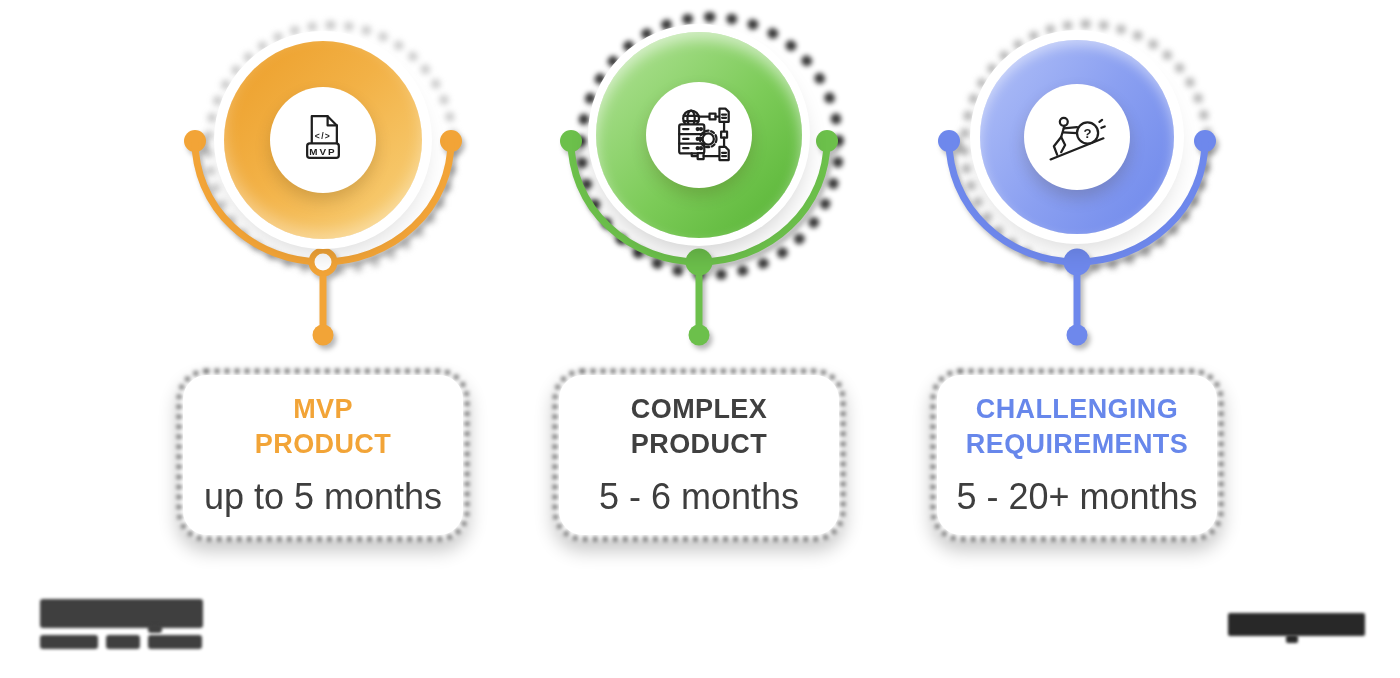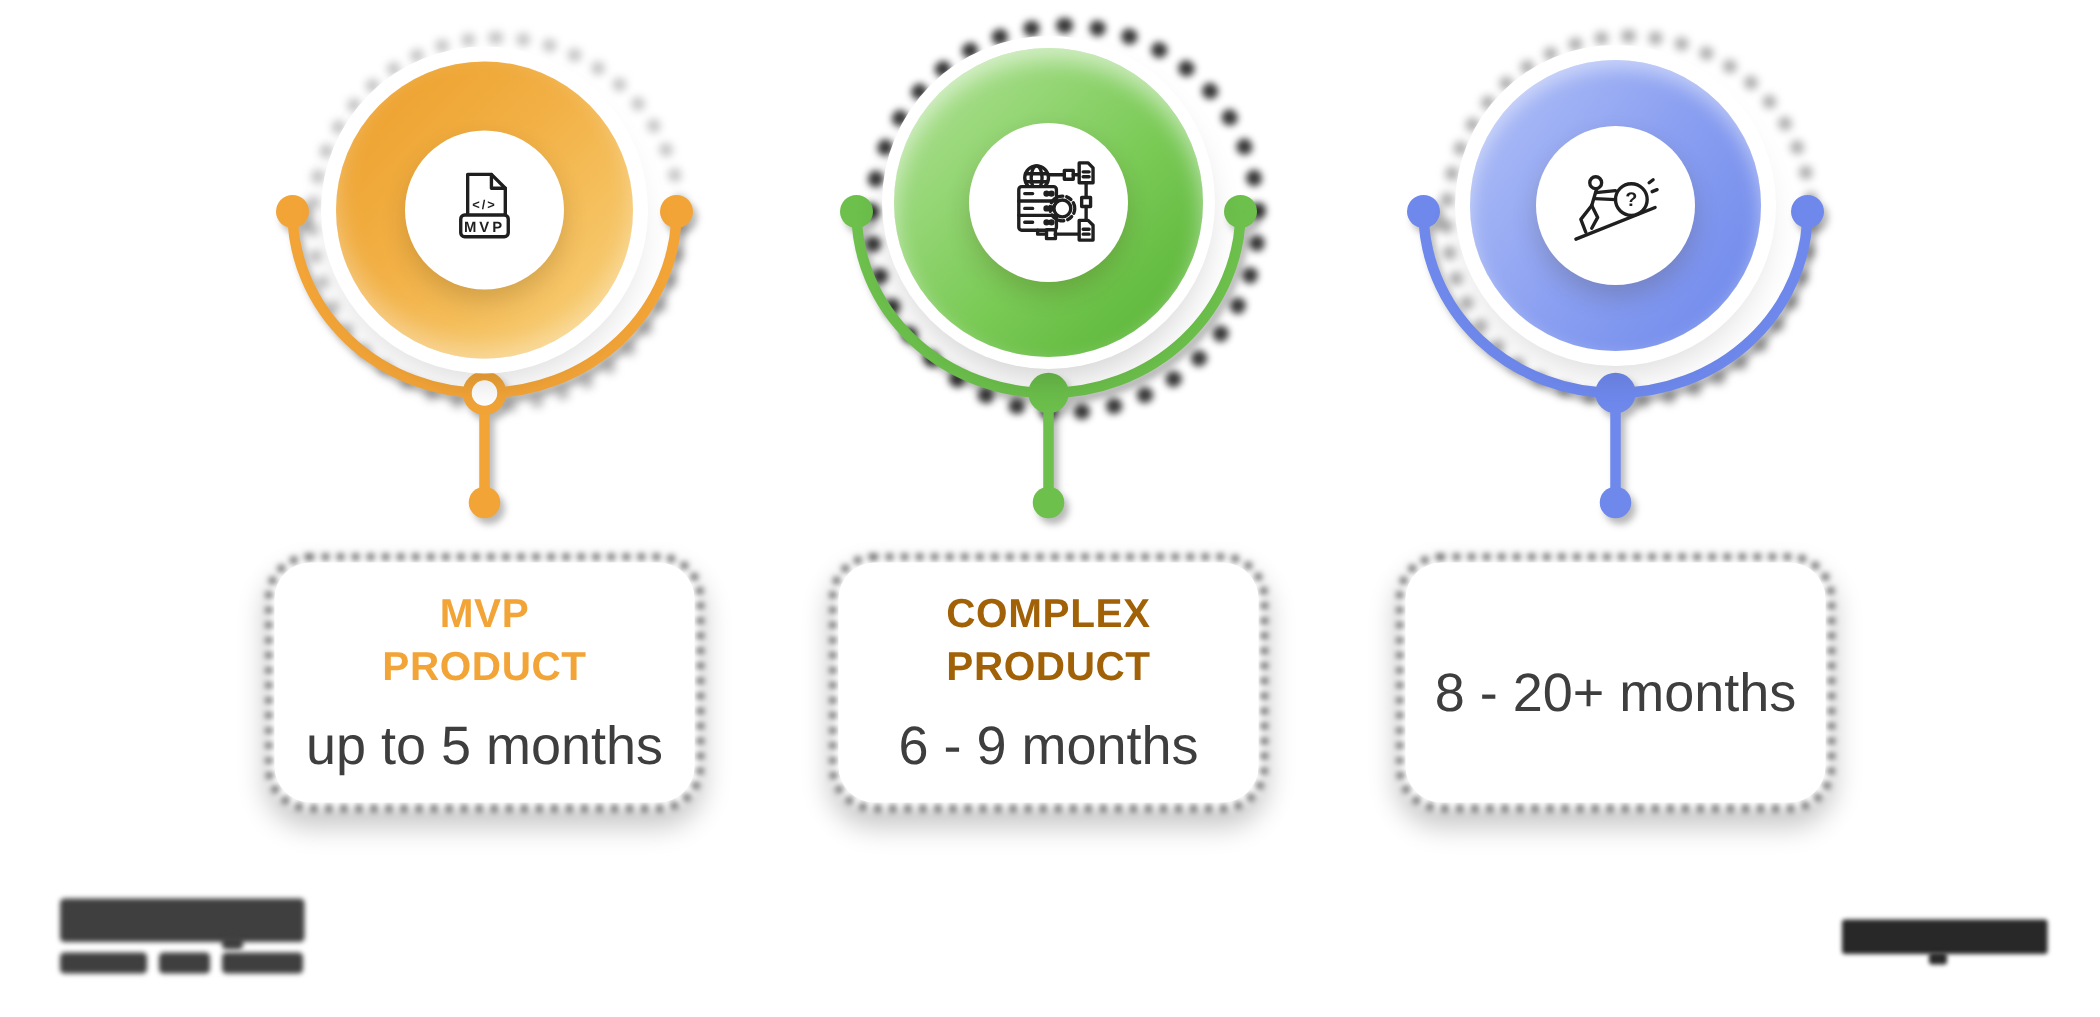--- a/index.html
+++ b/index.html
@@ -55,21 +55,21 @@
     border:5px dotted rgba(22,22,22,.8); filter:blur(2.2px);
     box-shadow:0 10px 18px rgba(0,0,0,.22);
   }
   .card {
     position:absolute; inset:0; background:#ffffff; border-radius:24px;
     display:flex; flex-direction:column; align-items:center; justify-content:center;
     text-align:center; z-index:2;
   }
   .card-title { font-weight:bold; font-size:27px; line-height:35px; letter-spacing:.4px; }
   .col-mvp .card-title { color:#F2A437; }
-  .col-complex .card-title { color:#a16207; }
+  .col-complex .card-title { color:#404040; }
   .col-challenging .card-title { color:#6787EB; }
   .card-duration { margin-top:14px; font-size:36px; color:#3E3E3E; }
 
   
   .line-icon { stroke:#1f1f1f; stroke-width:3.4; fill:none; stroke-linecap:round; stroke-linejoin:round; }
   .line-icon .fillwhite { fill:#ffffff; }
   .line-icon text { stroke:none; fill:#1f1f1f; font-family:"Liberation Sans",sans-serif; }
 
   
   .logo-block { position:absolute; background:#3F3F3F; border-radius:3px; filter:blur(1.6px); }
@@ -156,21 +156,21 @@
         </svg>
       </div>
     </div>
     <div class="card-wrap">
       <div class="card-speckle"></div>
       <div class="card">
         <div class="card-title">
           <div>COMPLEX</div>
           <div>PRODUCT</div>
         </div>
-        <div class="card-duration">6 - 9 months</div>
+        <div class="card-duration">5 - 6 months</div>
       </div>
     </div>
   </div>
 
   <div class="col-challenging">
     <div class="speckle-circle"></div>
     <svg class="connector" viewBox="0 0 300 235">
       <circle cx="22" cy="21" r="11" fill="#6E88EC"></circle>
       <circle cx="278" cy="21" r="11" fill="#6E88EC"></circle>
       <path d="M22 21 A128 121 0 0 0 278 21" stroke="#6E88EC" stroke-width="7" fill="none"></path>
@@ -189,21 +189,25 @@
           <path d="M31 33 L26 50"></path>
           <path d="M30 37 L50 35 M29 43 L50 44"></path>
           <path d="M26 50 L15 64 L20 77"></path>
           <path d="M26 50 L32 62 L26 73"></path>
         </svg>
       </div>
     </div>
     <div class="card-wrap">
       <div class="card-speckle"></div>
       <div class="card">
-        <div class="card-duration">8 - 20+ months</div>
+        <div class="card-title">
+          <div>CHALLENGING</div>
+          <div>REQUIREMENTS</div>
+        </div>
+        <div class="card-duration">5 - 20+ months</div>
       </div>
     </div>
   </div>
 
   <div>
     <div class="logo-block" style="left:40px; top:599px; width:163px; height:29px;"></div>
     <div class="logo-block" style="left:148px; top:624px; width:14px; height:9px;"></div>
     <div class="logo-block" style="left:40px;  top:635px; width:58px; height:14px;"></div>
     <div class="logo-block" style="left:106px; top:635px; width:34px; height:14px;"></div>
     <div class="logo-block" style="left:148px; top:635px; width:54px; height:14px;"></div>

